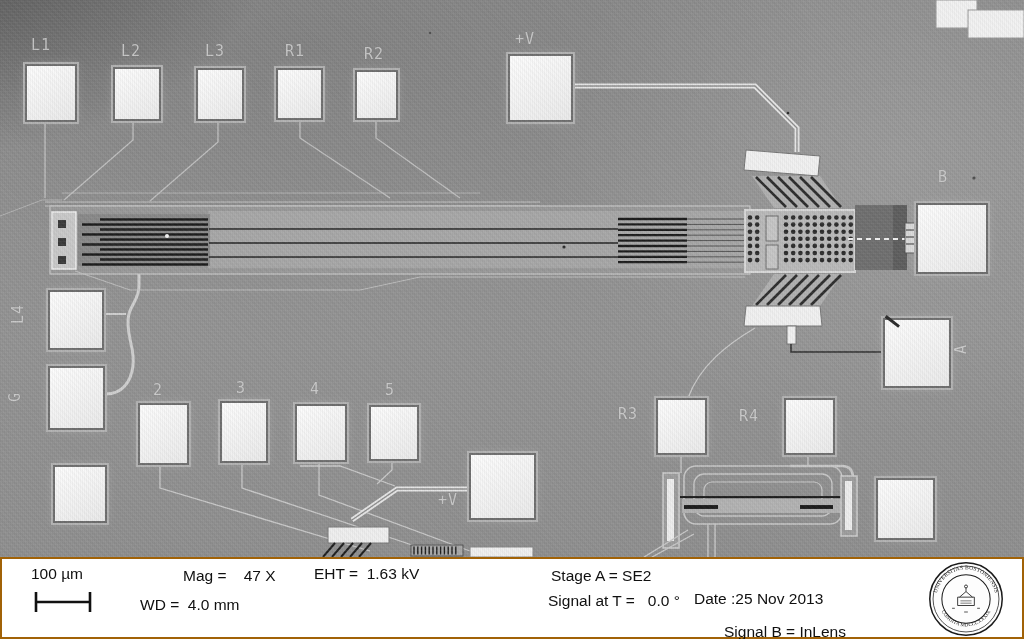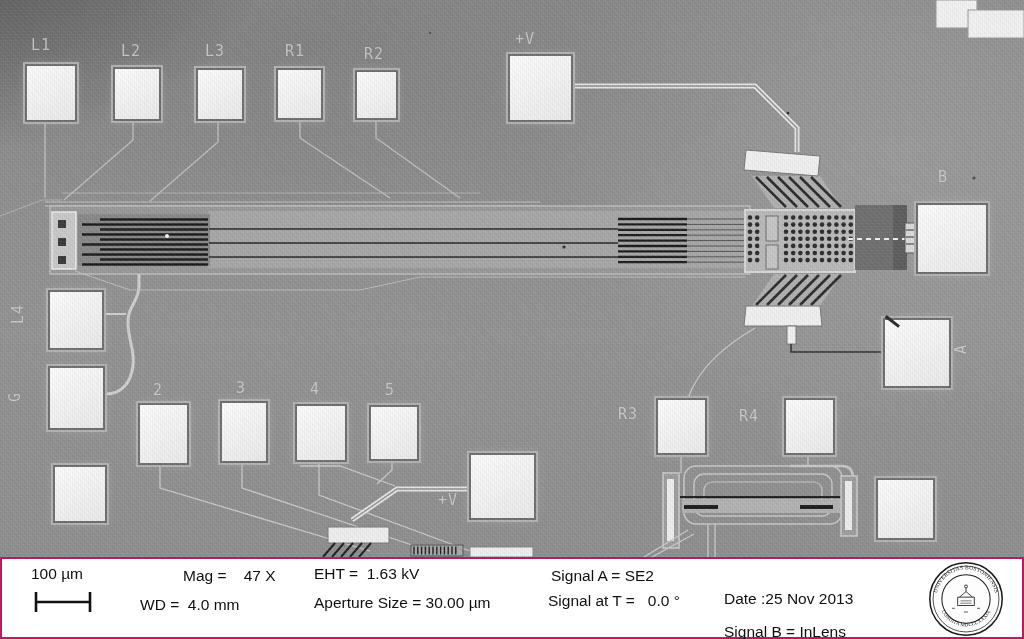--- a/index.html
+++ b/index.html
@@ -24,21 +24,21 @@
   .scratch{position:absolute;left:884px;top:320px;width:17px;height:2.5px;
        background:#2a2a2a;transform:rotate(38deg);}
   .grain{position:absolute;left:0;top:0;width:1024px;height:557px;pointer-events:none;
     background-image:
       repeating-linear-gradient(0deg, rgba(255,255,255,.035) 0 1px, rgba(0,0,0,0) 1px 3px),
       repeating-linear-gradient(90deg, rgba(0,0,0,.03) 0 1px, rgba(0,0,0,0) 1px 2px),
       repeating-linear-gradient(45deg, rgba(255,255,255,.02) 0 2px, rgba(0,0,0,.02) 2px 4px);}
 
   
   #infobar{position:absolute;left:0;top:557px;width:1024px;height:82px;background:#ffffff;
-       border:2px solid #be185d;box-sizing:border-box;}
+       border:2px solid #a16207;box-sizing:border-box;}
   .bar-text{position:absolute;font-size:15.5px;color:#101010;white-space:pre;
        font-family:"Liberation Sans",sans-serif;}
   #scalebar-glyph{position:absolute;left:30px;top:30px;}
   #seal{position:absolute;left:925px;top:1px;}
 </style>
 </head>
 <body>
 
 <div id="screen">
 
@@ -363,25 +363,24 @@
   </div>
 
   <div id="infobar">
     <div class="bar-text" style="left:29px;top:6px;">100 µm</div>
     <svg id="scalebar-glyph" width="62" height="26" viewBox="0 0 62 26">
       <path d="M4,3 V23 M58,3 V23 M4,13 H58" stroke="#111" stroke-width="2.6" fill="none"></path>
     </svg>
     <div class="bar-text" style="left:138px;top:8px;margin-left:43px;">Mag =    47 X</div>
     <div class="bar-text" style="left:138px;top:37px;">WD =  4.0 mm</div>
     <div class="bar-text" style="left:312px;top:6px;">EHT =  1.63 kV</div>
-    <div class="bar-text" style="left:312px;top:35px;">Aperture Size = 30.00 µm</div>
-    <div class="bar-text" style="left:549px;top:8px;">Signal A = SE2</div>
+    <div class="bar-text" style="left:549px;top:8px;">Stage A = SE2</div>
     <div class="bar-text" style="left:546px;top:33px;">Signal at T =   0.0 °</div>
     <div class="bar-text" style="left:722px;top:20px;margin-top:44px;">Signal B = InLens</div>
-    <div class="bar-text" style="left:722px;top:31px;">Date :25 Nov 2013</div>
+    <div class="bar-text" style="left:692px;top:31px;">Date :25 Nov 2013</div>
 
     <svg id="seal" width="78" height="78" viewBox="0 0 84 84">
       <circle cx="42" cy="42" r="39" fill="#fdfdfd" stroke="#1a1a1a" stroke-width="1.6"></circle>
       <circle cx="42" cy="42" r="35.5" fill="none" stroke="#1a1a1a" stroke-width=".8"></circle>
       <circle cx="42" cy="42" r="26" fill="none" stroke="#1a1a1a" stroke-width="1.1"></circle>
       <path id="arcTop" d="M 10,42 A 32,32 0 0 1 74,42" fill="none"></path>
       <path id="arcBot" d="M 12.5,42 A 29.5,29.5 0 0 0 71.5,42" fill="none"></path>
       <text font-size="6" font-family="Liberation Serif, serif" fill="#1a1a1a" letter-spacing=".2">
         <textPath href="#arcTop" startOffset="50%" text-anchor="middle">UNIVERSITAS BOSTONIENSIS</textPath>
       </text>

